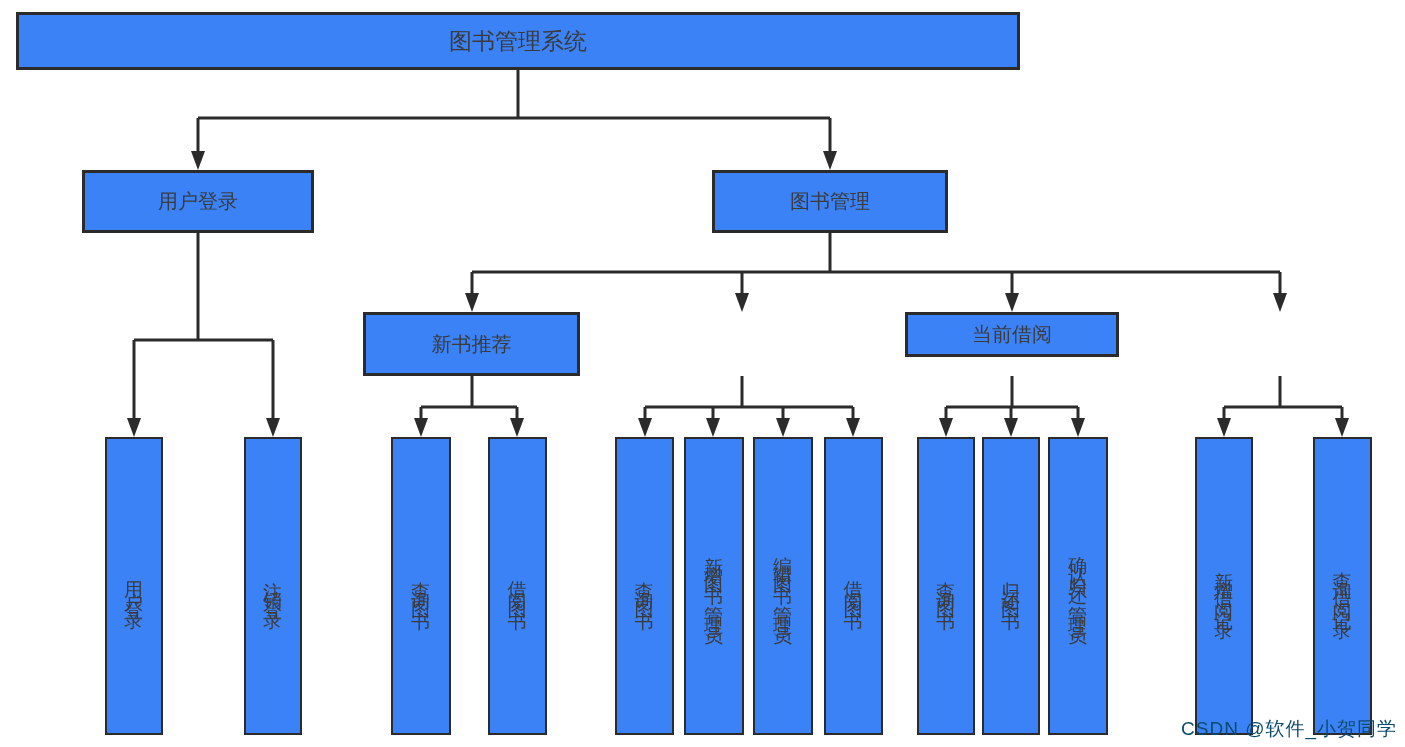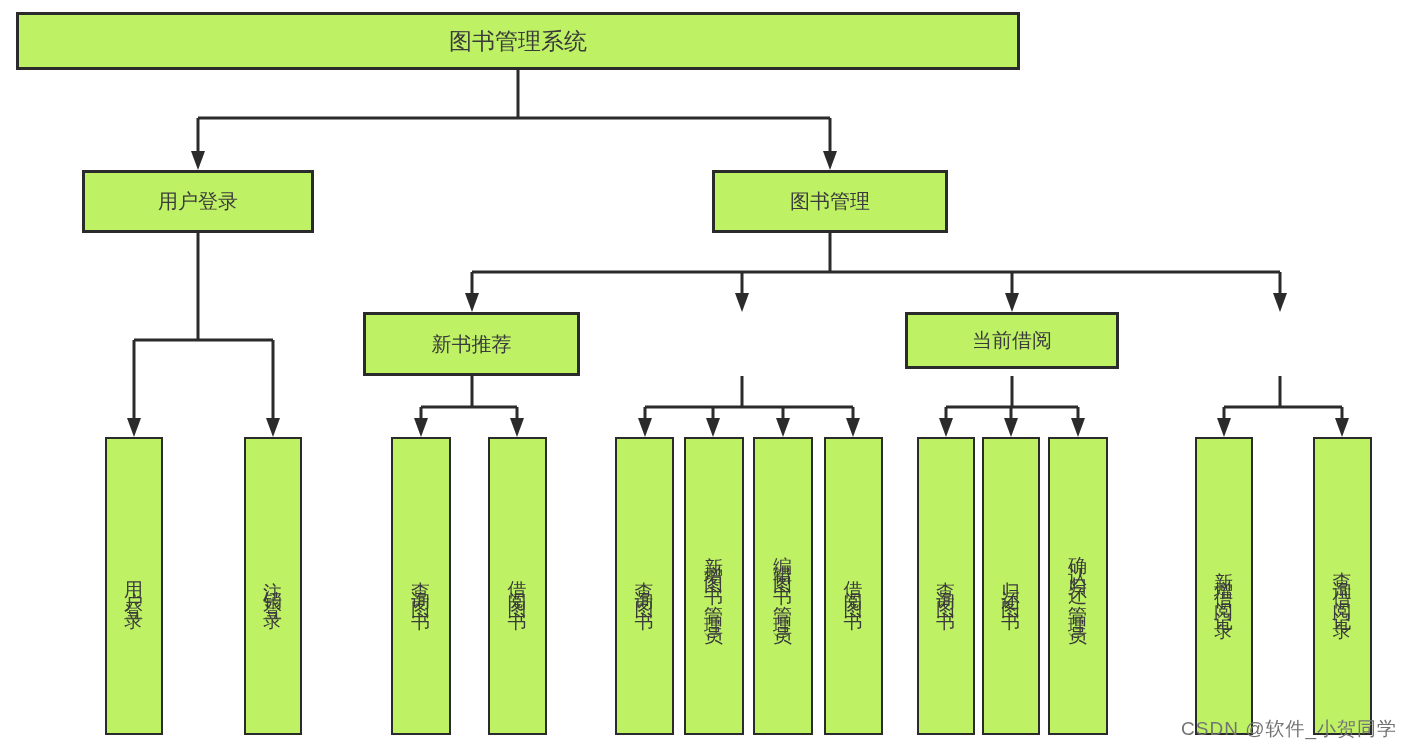--- a/index.html
+++ b/index.html
@@ -7,21 +7,21 @@
     position:relative;
     width:1405px;height:747px;
     background:#ffffff;
     font-family:"Liberation Sans", sans-serif;
     overflow:hidden;
   }
   .wires{position:absolute;left:0;top:0;}
   .box{
     position:absolute;
     box-sizing:border-box;
-    background:#bef264;
+    background:#3b82f6;
     border:3px solid #2b2b2b;
     display:flex;
     align-items:center;
     justify-content:center;
     color:#3b3b3b;
     text-align:center;
   }
   .root-box{font-size:23px;}
   .lvl{font-size:20px;}
   .leaf{border-width:2.5px;}
@@ -31,21 +31,21 @@
     font-size:19px;
     line-height:1;
     letter-spacing:10px;
     white-space:nowrap;
   }
   .watermark{
     position:absolute;
     right:8px;
     bottom:5px;
     font-size:19px;
-    color:#737373;
+    color:#0c4a6e;
     letter-spacing:1px;
     z-index:5;
   }
 </style>
 </head>
 <body>
 
 <div class="canvas">
 
   <svg class="wires" width="1405" height="747" viewBox="0 0 1405 747" fill="none" stroke="#2b2b2b" stroke-width="3">
@@ -131,21 +131,21 @@
   <div class="box lvl" style="left:82px;top:170px;width:232px;height:63px">
     <span>用户登录</span>
   </div>
   <div class="box lvl" style="left:363px;top:312px;width:217px;height:64px">
     <span>新书推荐</span>
   </div>
 
   <div class="box lvl" style="left:712px;top:170px;width:236px;height:63px">
     <span>图书管理</span>
   </div>
-  <div class="box lvl" style="left:905px;top:312px;width:214px;height:57px">
+  <div class="box lvl" style="left:905px;top:312px;width:214px;height:45px">
     <span>当前借阅</span>
   </div>
 
   <div class="box leaf" style="left:105px;top:437px;width:58px;height:298px">
     <span>用户登录</span>
   </div>
   <div class="box leaf" style="left:244px;top:437px;width:58px;height:298px">
     <span>注销登录</span>
   </div>
   <div class="box leaf" style="left:391px;top:437px;width:60px;height:298px">

